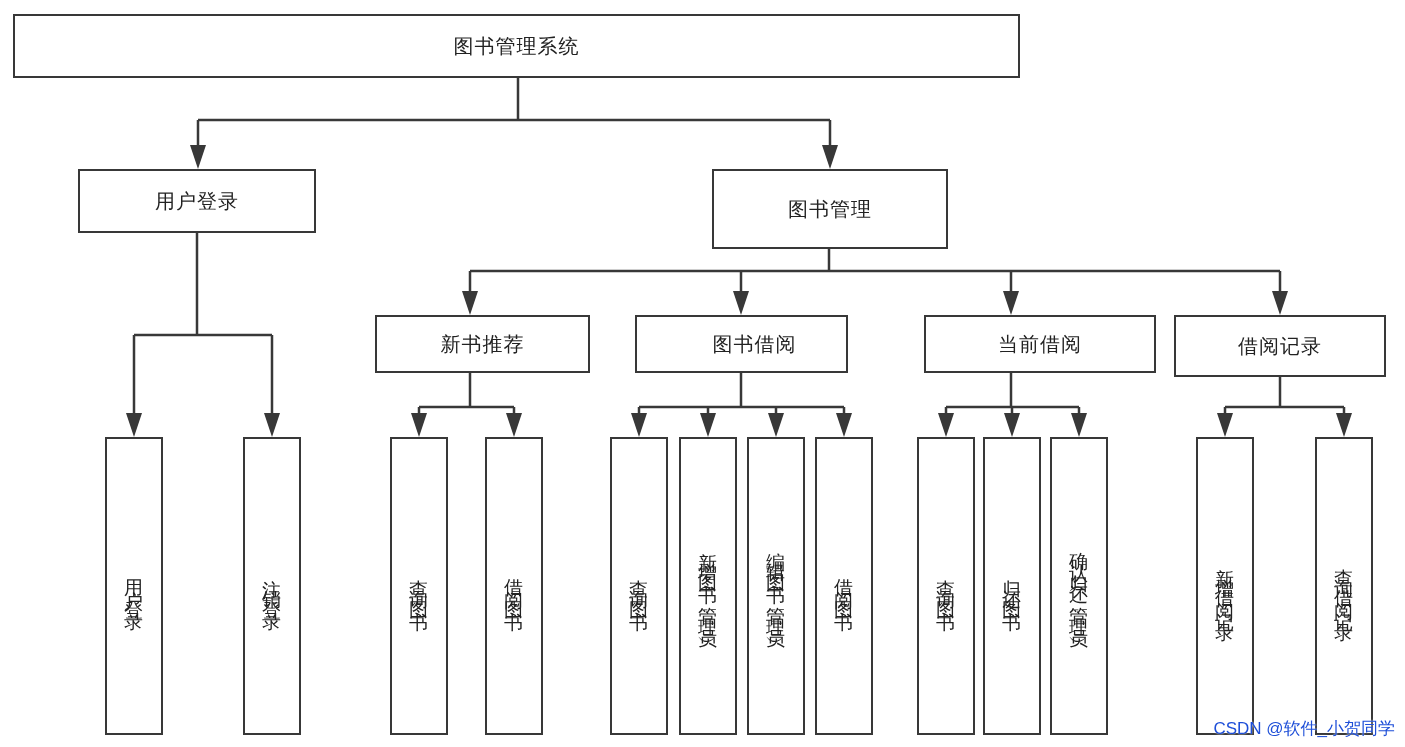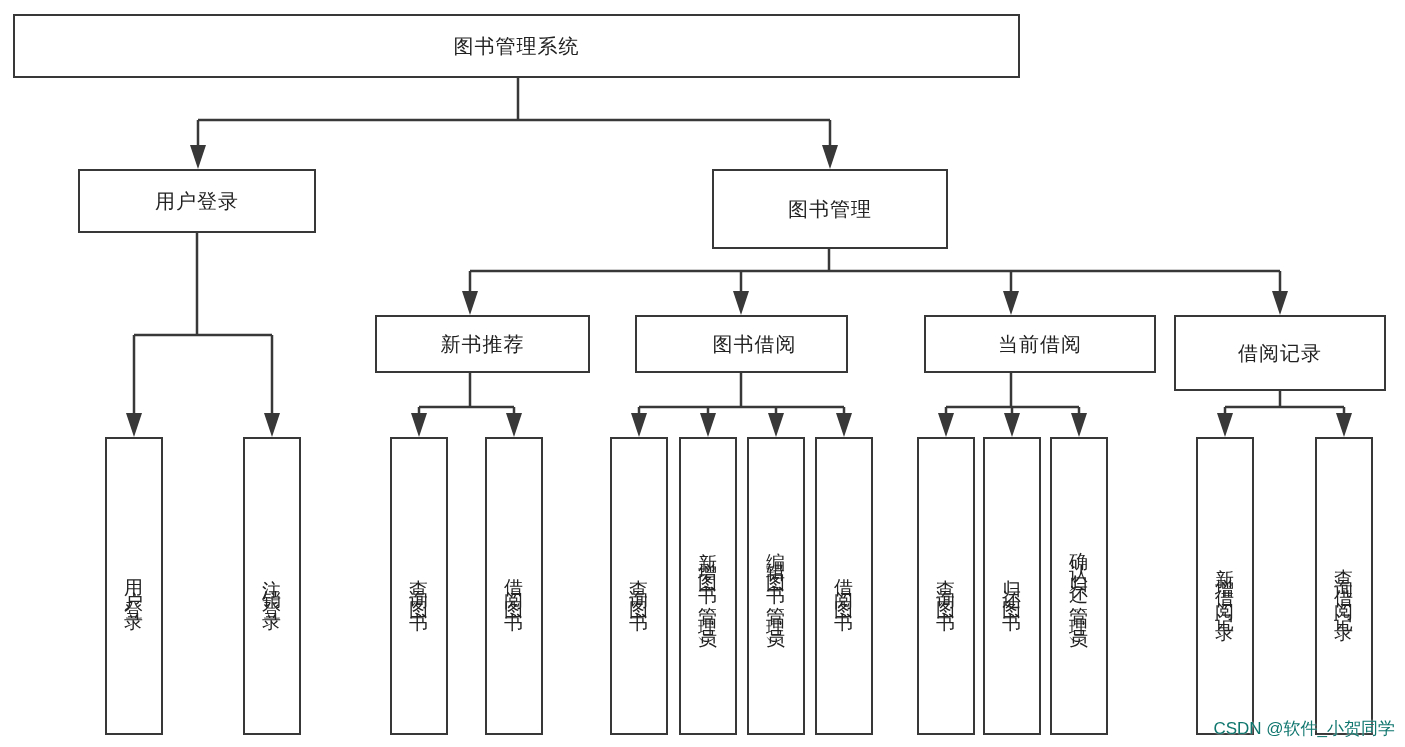--- a/index.html
+++ b/index.html
@@ -46,21 +46,21 @@
     font-size: 19px;
     letter-spacing: 11px;
     color: #222222;
     line-height: 1;
   }
   .watermark {
     position: absolute;
     right: 10px;
     bottom: 7px;
     font-size: 17px;
-    color: #0f766e;
+    color: #1d4ed8;
     text-shadow: 0 0 2px #ffffff;
     white-space: nowrap;
   }
 </style>
 </head>
 <body>
 
 <div class="canvas">
 
   <svg class="connectors" viewBox="0 0 1405 747" xmlns="http://www.w3.org/2000/svg" aria-hidden="true">
@@ -100,21 +100,21 @@
 
   <div class="node h-label" style="left:375px; top:315px; width:215px; height:58px;">
     <span>新书推荐</span>
   </div>
   <div class="node h-label" style="left:635px; top:315px; width:213px; height:58px;padding-left:26px;">
     <span>图书借阅</span>
   </div>
   <div class="node h-label" style="left:904px; top:315px; width:232px; height:58px;margin-left:20px;">
     <span>当前借阅</span>
   </div>
-  <div class="node h-label" style="left:1174px; top:315px; width:212px; height:76px;">
+  <div class="node h-label" style="left:1174px; top:315px; width:212px; height:62px;">
     <span>借阅记录</span>
   </div>
 
   <div class="node leaf" style="left:105px; top:437px; width:58px; height:298px;">
     <span>用户登录</span>
   </div>
   <div class="node leaf" style="left:243px; top:437px; width:58px; height:298px;">
     <span>注销登录</span>
   </div>
 

